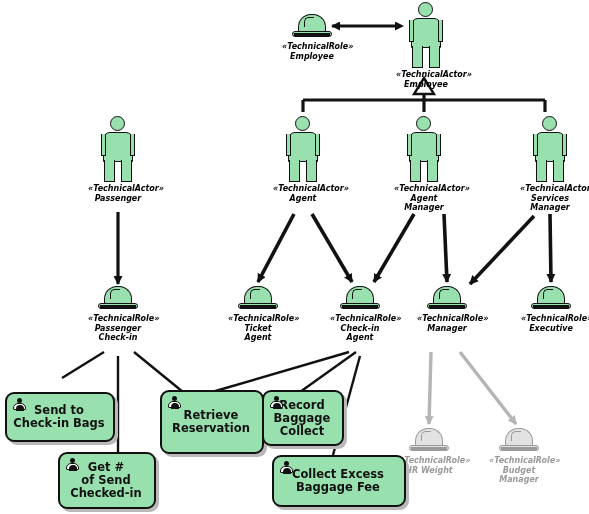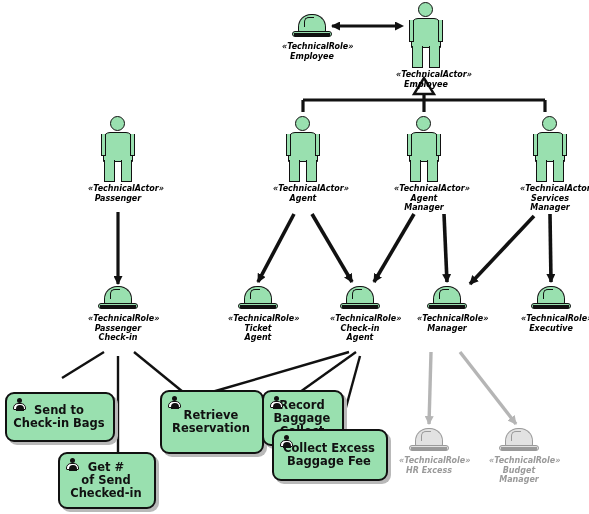--- a/index.html
+++ b/index.html
@@ -293,21 +293,21 @@
   <div class="node role ghost" style="left:399px;top:428px;width:60px;">
     <div class="hat">
       <div class="hshadow"></div>
         <div class="dome"></div>
         <div class="dent"></div>
       <div class="brim"></div>
         <div class="band"></div>
     </div>
     <div class="caption">
       <span class="stereo">«TechnicalRole»</span>
-      <span class="nm">HR Excess</span>
+      <span class="nm">HR Weight</span>
     </div>
   </div>
 
   <div class="node role ghost" style="left:489px;top:428px;width:60px;">
     <div class="hat">
       <div class="hshadow"></div>
         <div class="dome"></div>
         <div class="dent"></div>
       <div class="brim"></div>
         <div class="band"></div>
@@ -362,21 +362,21 @@
         <span class="ib2"></span>
         <span class="ih"></span>
     </span>
     <span class="uclabel">
       <span>Record</span><br>
       <span>Baggage</span><br>
       <span>Collect</span>
     </span>
   </div>
 
-  <div class="ucase" style="left:272px;top:429px;width:116px;height:52px;">
+  <div class="ucase" style="left:272px;top:455px;width:134px;height:52px;">
     <span class="ucicon">
       <span class="ib"></span>
         <span class="ib2"></span>
         <span class="ih"></span>
     </span>
     <span class="uclabel">
       <span>Collect Excess</span><br>
       <span>Baggage Fee</span>
     </span>
   </div>

